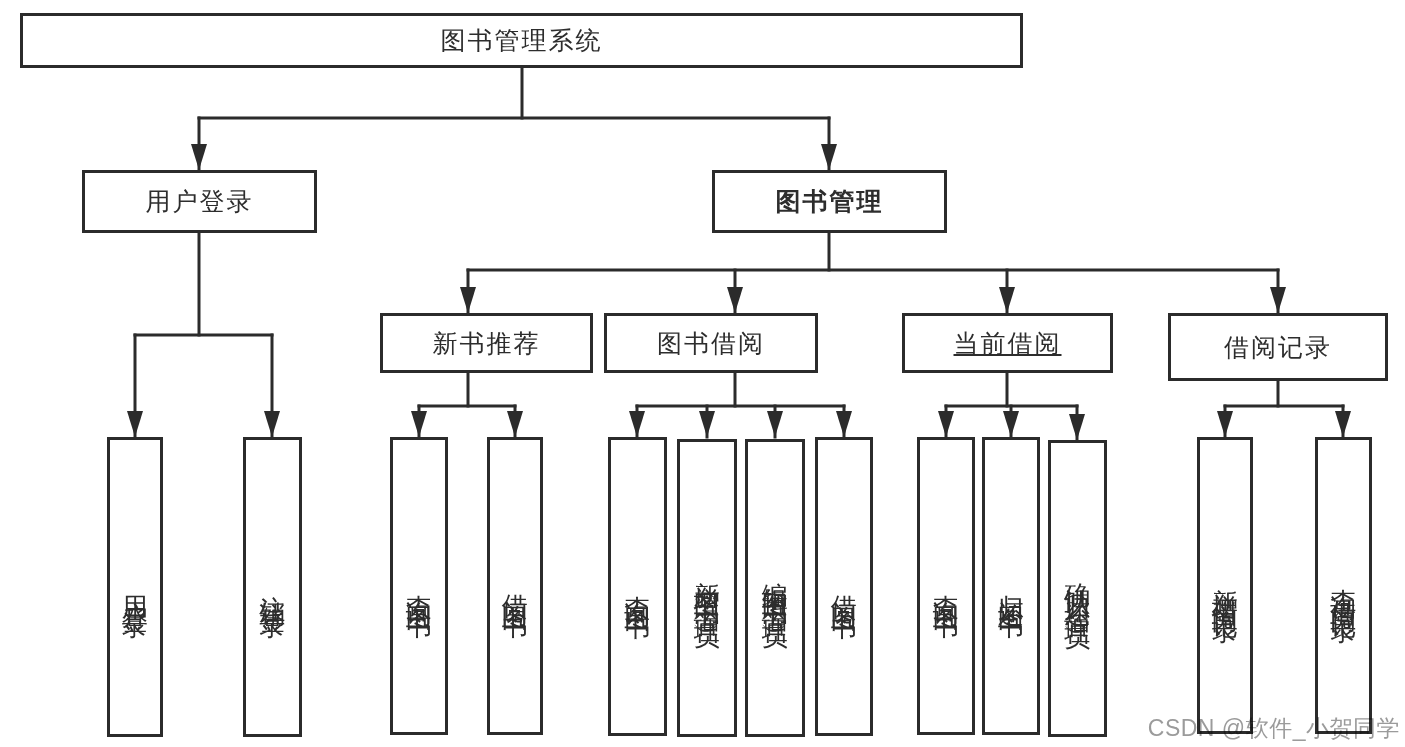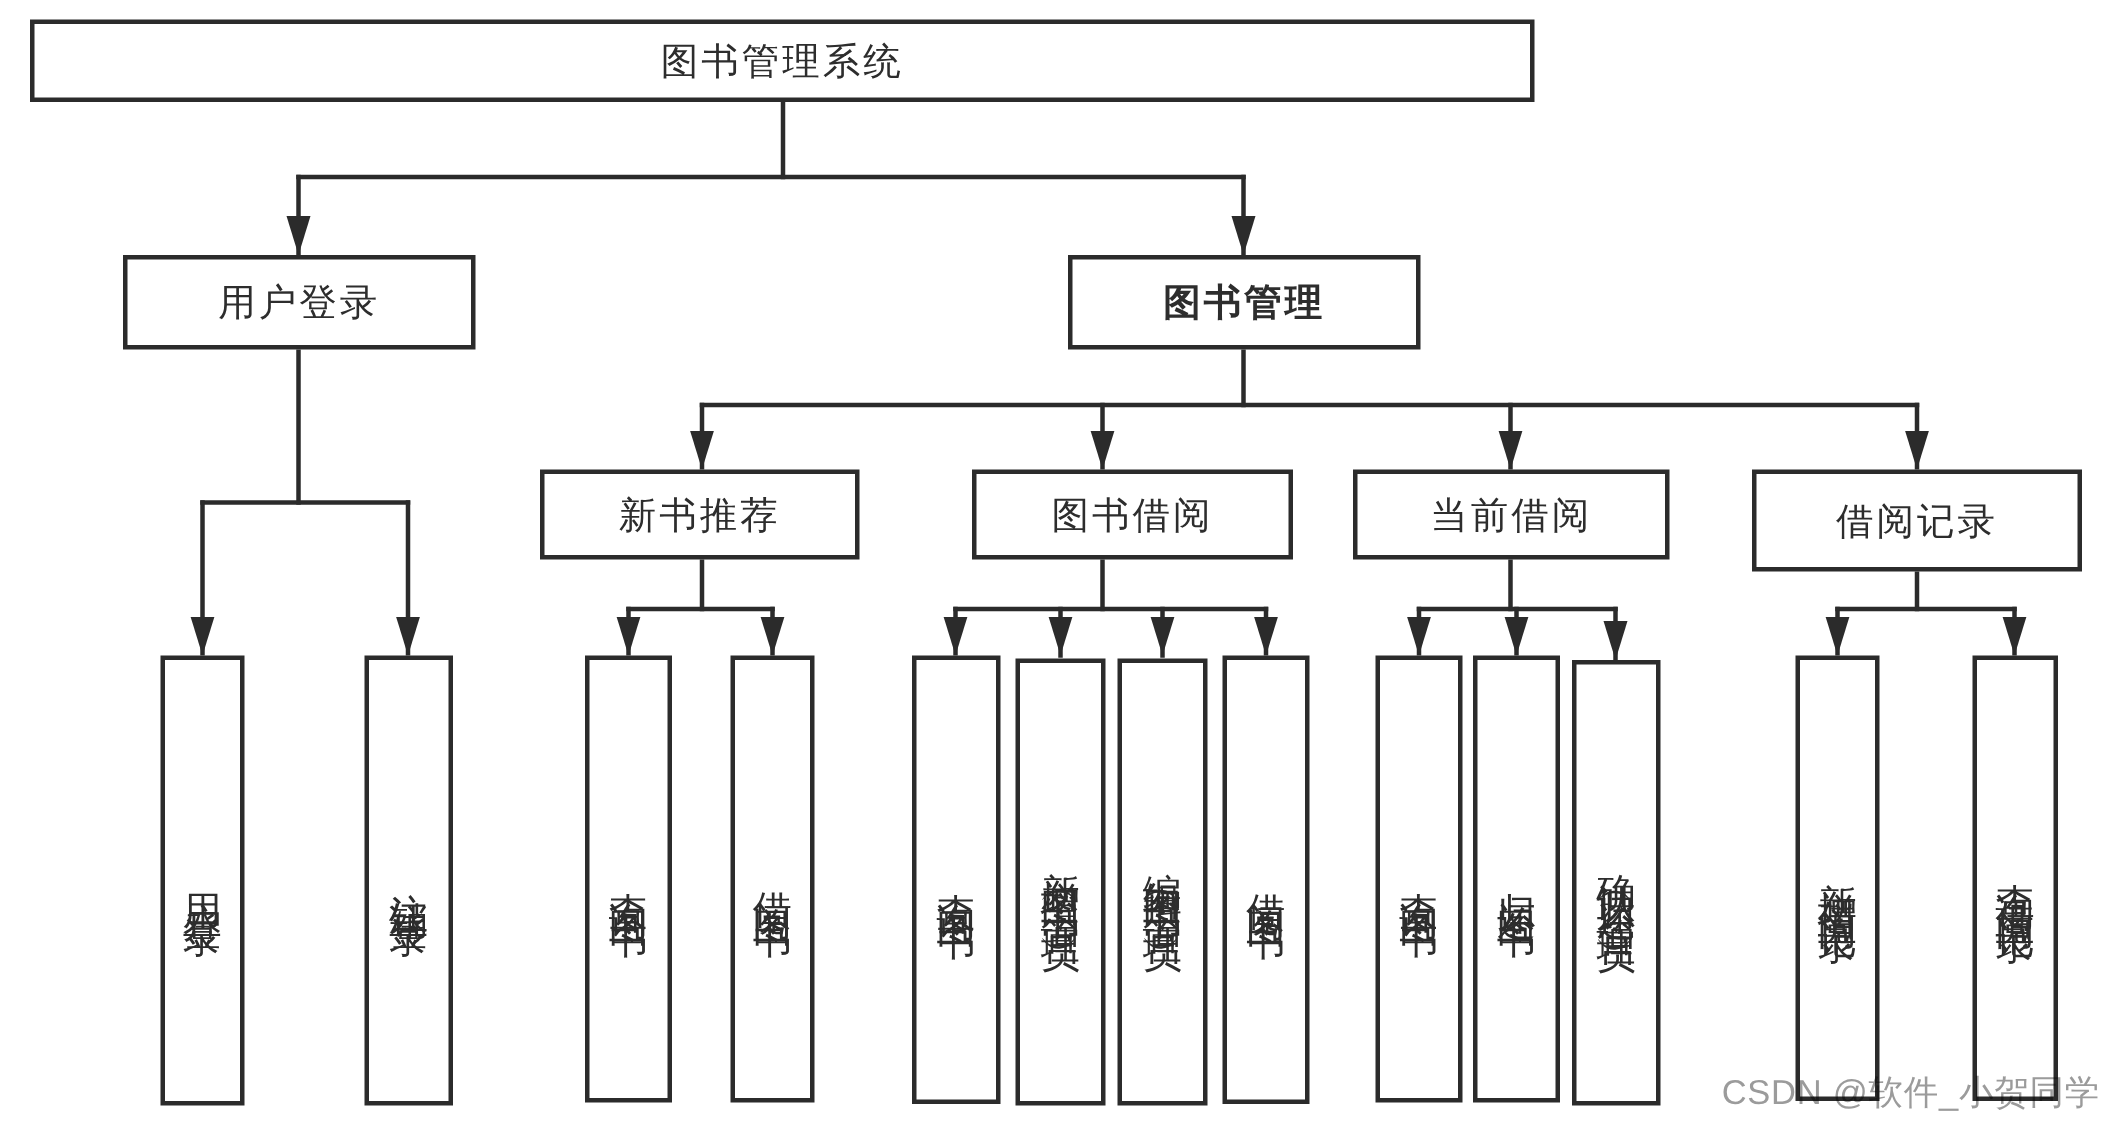--- a/index.html
+++ b/index.html
@@ -111,27 +111,27 @@
     <span class="lbl">图书管理系统</span>
   </div>
 
   <div class="box h" style="left:82px; top:170px; width:235px; height:63px;">
     <span class="lbl">用户登录</span>
   </div>
   <div class="box h" style="left:712px; top:170px; width:235px; height:63px;font-weight:bold;">
     <span class="lbl">图书管理</span>
   </div>
 
-  <div class="box h" style="left:360px; top:313px; width:213px; height:60px;">
+  <div class="box h" style="left:380px; top:313px; width:213px; height:60px;">
     <span class="lbl">新书推荐</span>
   </div>
-  <div class="box h" style="left:648px; top:313px; width:214px; height:60px;">
+  <div class="box h" style="left:604px; top:313px; width:214px; height:60px;">
     <span class="lbl">图书借阅</span>
   </div>
-  <div class="box h" style="left:902px; top:313px; width:211px; height:60px;">
+  <div class="box h" style="left:902px; top:313px; width:211px; height:60px;text-decoration:underline;">
     <span class="lbl">当前借阅</span>
   </div>
   <div class="box h" style="left:1168px; top:313px; width:220px; height:68px;">
     <span class="lbl">借阅记录</span>
   </div>
 
   <div class="box v" style="left:107px; top:437px; width:56px; height:300px;">
     <span class="lbl">用户登录</span>
   </div>
   <div class="box v" style="left:243px; top:437px; width:59px; height:300px;">

